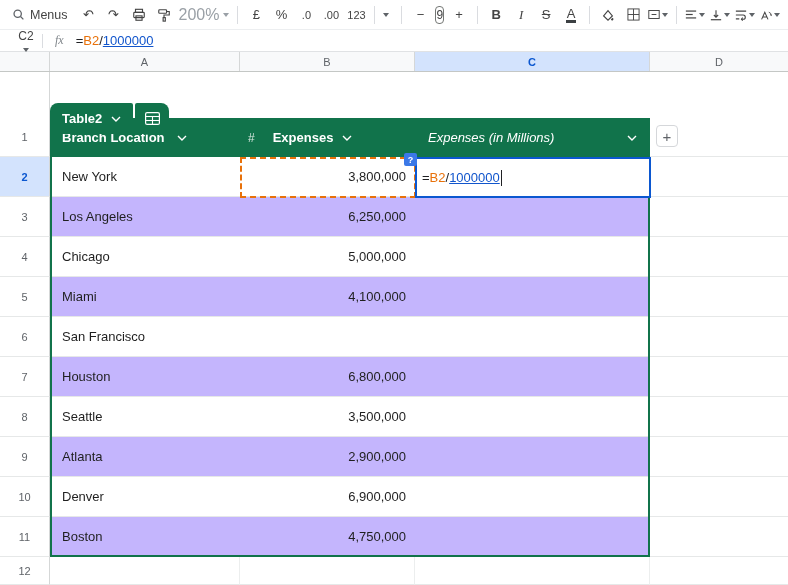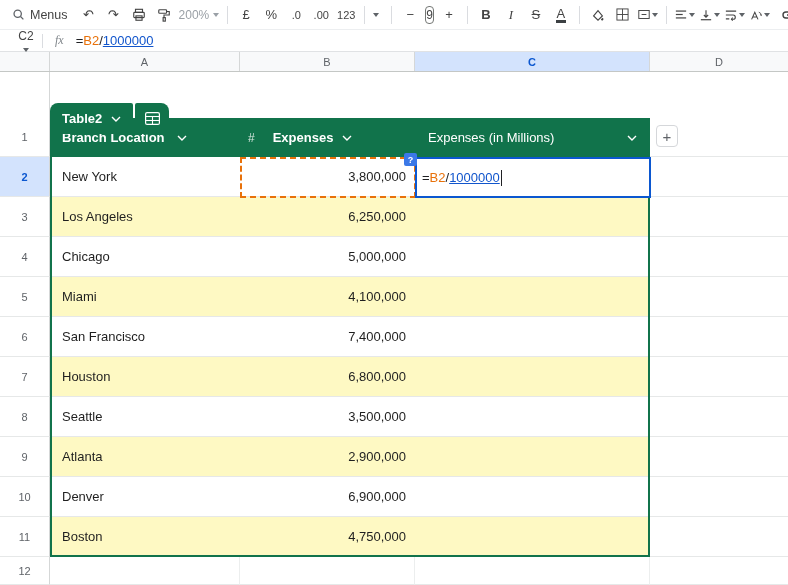--- a/index.html
+++ b/index.html
@@ -5,21 +5,21 @@
   * { margin:0; padding:0; box-sizing:border-box; }
   body { font-family:"Liberation Sans", sans-serif; background:#fff; }
   .app { position:relative; width:788px; height:585px; overflow:hidden; background:#fff; color:#1f1f1f; font-size:13px; }
 
   
   .toolbar { height:30px; display:flex; align-items:center; padding:4px 6px; gap:5px; border-bottom:1px solid #eceef0; }
   .tb-btn { min-width:20px; height:22px; display:flex; align-items:center; justify-content:center; color:#444; font-size:13px; border-radius:4px; gap:2px; }
   .tb-sm { font-size:11px; }
   .tb-div { width:1px; height:18px; background:#dadce0; margin:0 3px; flex:none; }
   .menus { display:flex; align-items:center; gap:5px; color:#444; font-size:12.5px; padding:2px 6px; }
-  .zoom { display:flex; align-items:center; gap:4px; color:#9aa0a6; font-size:12px; }
+  .zoom { display:flex; align-items:center; gap:4px; color:#9aa0a6; font-size:16px; }
   .tri { width:0; height:0; border-left:3.5px solid transparent; border-right:3.5px solid transparent; border-top:4px solid #5f6368; display:inline-block; }
   .tri.dim { border-top-color:#9aa0a6; }
   .fs-box { width:21px; height:18px; border:1px solid #747775; border-radius:4px; display:flex; align-items:center; justify-content:center; font-size:12px; color:#444; }
   .b { font-weight:bold; } .i { font-style:italic; font-family:"Liberation Serif", serif; } .s { text-decoration:line-through; }
   .a-color { border-bottom:3px solid #3c4043; line-height:13px; padding:0 1px; }
   .font-sel { width:86px; height:22px; display:flex; align-items:center; justify-content:flex-end; padding-right:4px; }
   .spacer-flex { flex:1; }
   .link-cut { margin-right:-9px; }
 
   
@@ -47,30 +47,30 @@
   .wd2 { flex:1; border-right:none; }
 
   .spacer-row { height:46px; }
   .spacer-row .cell, .spacer-row .rn { border-bottom:none; background:#fff; }
   .spacer-row .rn { border-right:1px solid #d5d7d7; }
   .spacer-row .cell { border-right:none; }
 
   .header-row { height:39px; }
   .th { background:#11734b; color:#fff; border-bottom:none; border-right:none; }
   .th-label { font-size:13px; font-weight:bold; }
-  .th-label.reg { font-weight:normal; }
+  .th-label.reg { font-weight:normal;font-style:italic; }
   .type-ic { font-size:12px; color:#d7e7df; margin-right:18px; }
   .th.wa2 .chev { margin-left:12px; }
   .th.wb2 { justify-content:flex-start; padding-left:8px; }
   .th.wb2 .chev { margin-left:9px; }
   .th.wc2 { justify-content:space-between; padding:0 13px; }
 
   .data-row { height:40px; }
   .data-row .cell { border-right:none; }
-  .data-row.alt .wa2, .data-row.alt .wb2, .data-row.alt .wc2 { background:#fef9c3; }
+  .data-row.alt .wa2, .data-row.alt .wb2, .data-row.alt .wc2 { background:#c4b5fd; }
   .data-row.active .rn { background:#d3e3fd; color:#0b57d0; font-weight:bold; }
 
   .bottom-row { height:28px; }
 
   
   .tbl-outline { position:absolute; left:50px; top:46px; width:600px; height:439px; border:2px solid #11734b; pointer-events:none; z-index:3; }
   .chip { position:absolute; left:50px; top:31px; height:31px; display:flex; z-index:4; }
   .chip-name { background:#11734b; color:#fff; font-size:13px; font-weight:bold; display:flex; align-items:center; gap:9px; padding:0 12px; border-radius:8px 2px 0 0; }
   .chip-btn { background:#11734b; width:34px; margin-left:2px; display:flex; align-items:center; justify-content:center; border-radius:2px 8px 0 0; }
   .addcol { position:absolute; left:656px; top:53px; width:22px; height:22px; border:1px solid #d5d7da; border-radius:4px; background:#fff; color:#5f6368; font-size:15px; display:flex; align-items:center; justify-content:center; z-index:3; }
@@ -272,21 +272,20 @@
       <div class="row data-row alt">
         <div class="rn">5</div>
         <div class="cell wa2">Miami</div>
         <div class="cell wb2">4,100,000</div>
         <div class="cell wc2"></div>
         <div class="cell wd2"></div>
       </div>
       <div class="row data-row">
         <div class="rn">6</div>
         <div class="cell wa2">San Francisco</div>
-        <div class="cell wb2">7,400,000</div>
         <div class="cell wc2"></div>
         <div class="cell wd2"></div>
       </div>
       <div class="row data-row alt">
         <div class="rn">7</div>
         <div class="cell wa2">Houston</div>
         <div class="cell wb2">6,800,000</div>
         <div class="cell wc2"></div>
         <div class="cell wd2"></div>
       </div>

